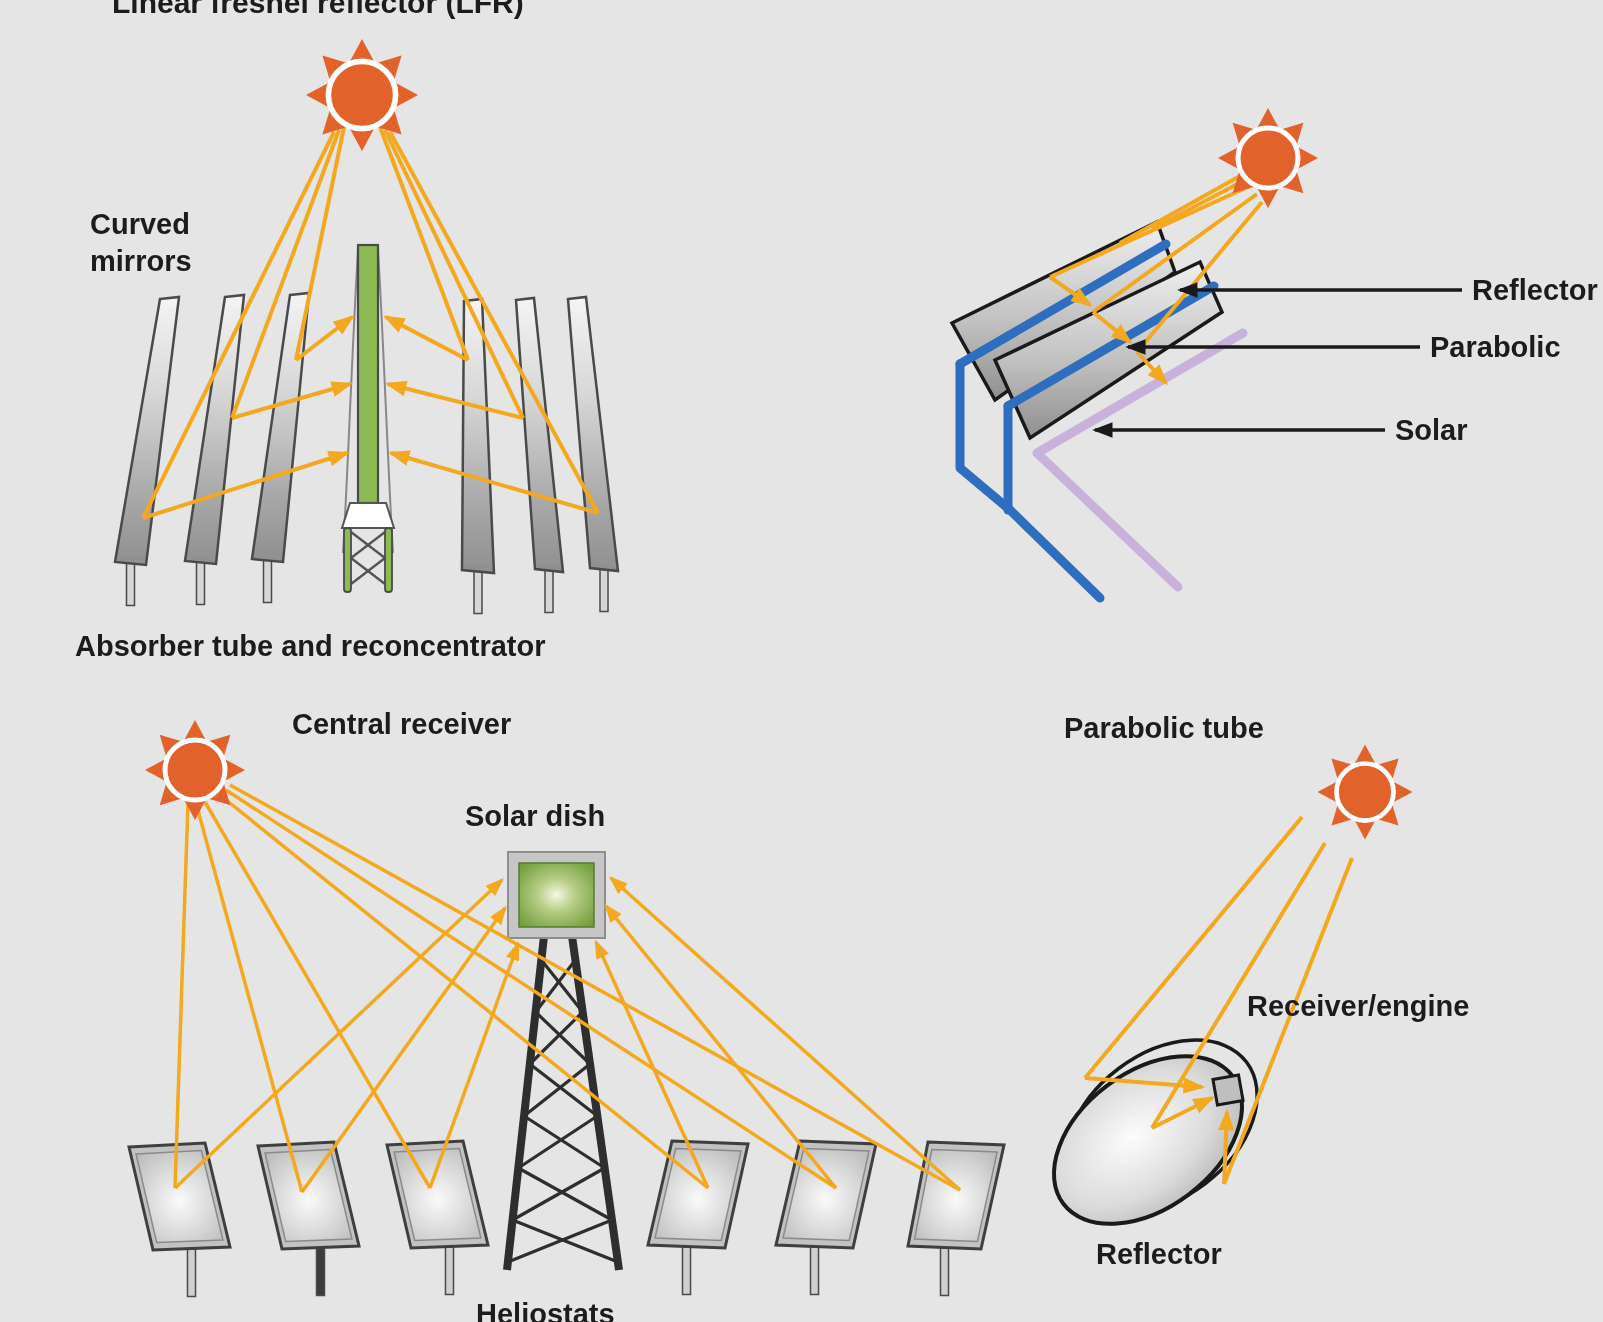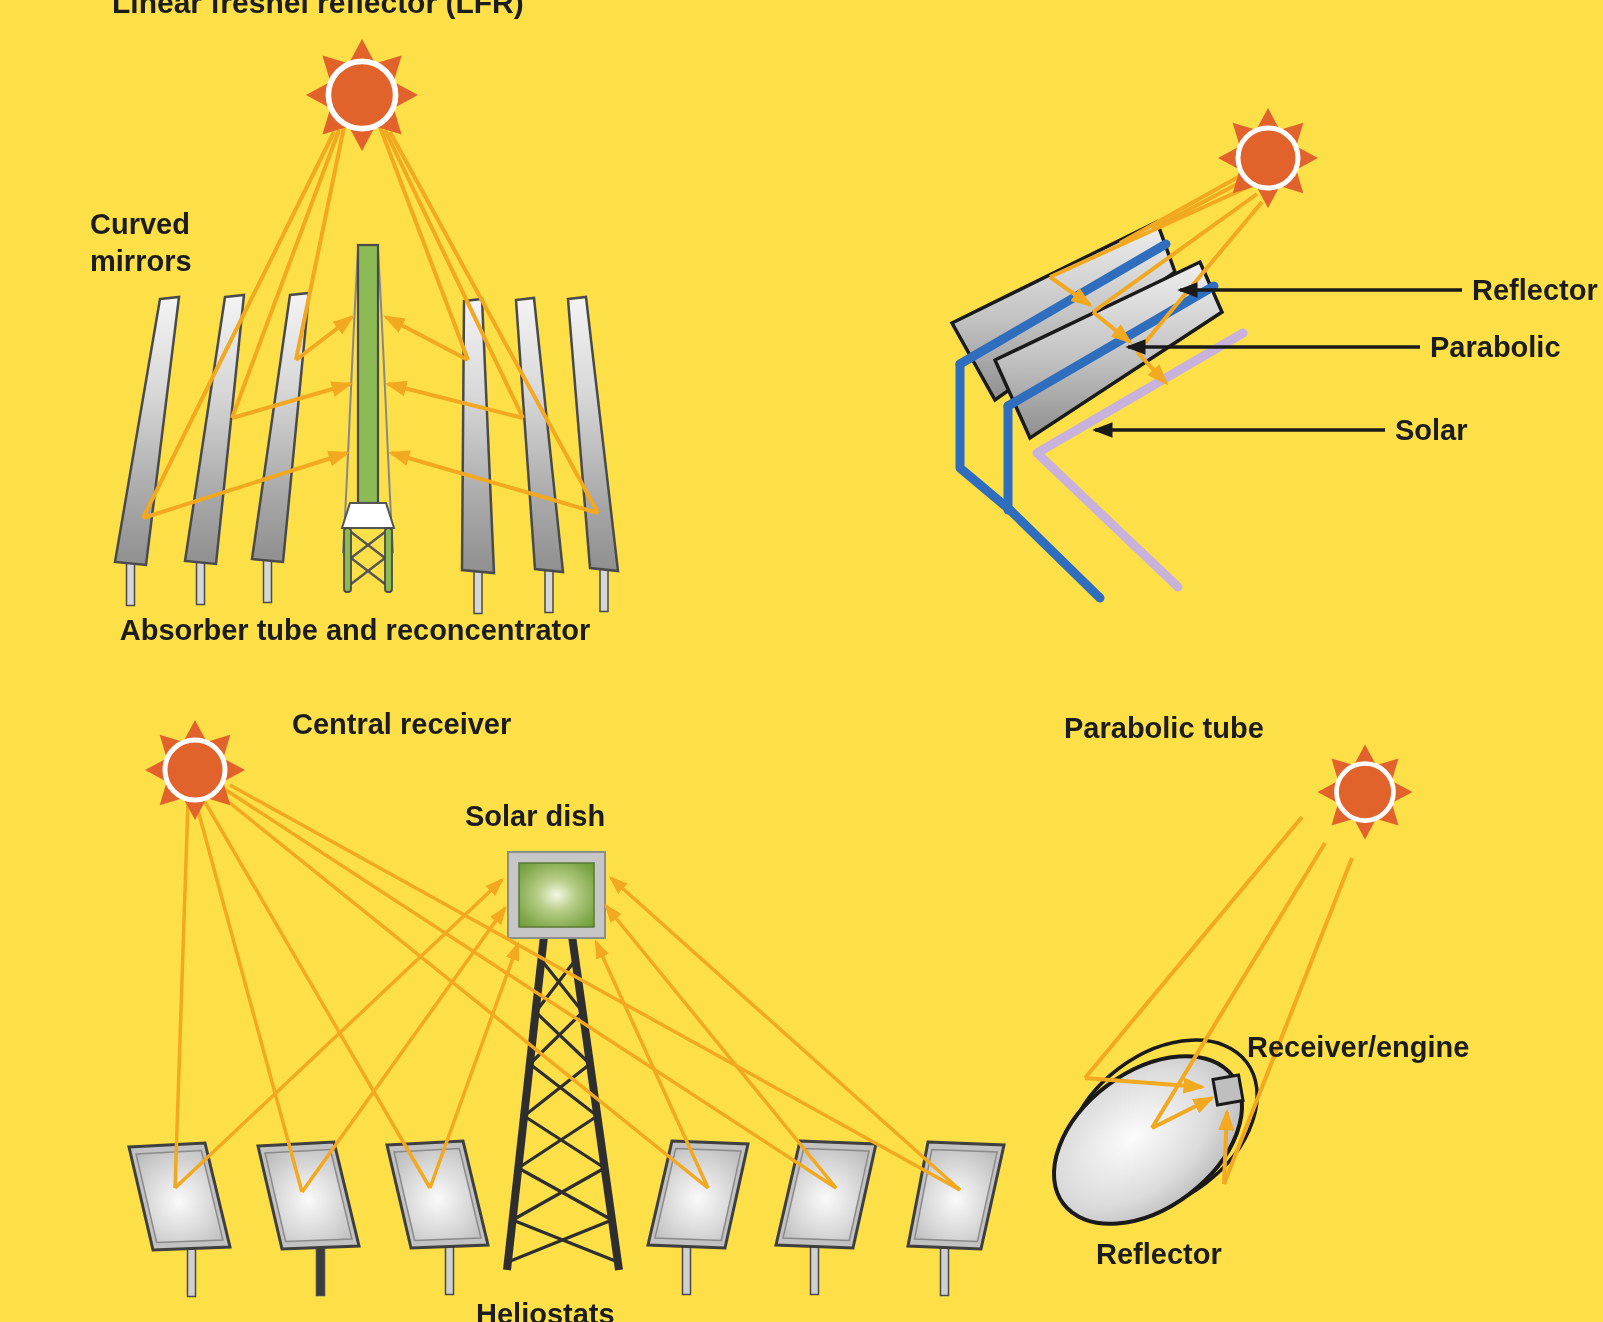--- a/index.html
+++ b/index.html
@@ -1,16 +1,16 @@
 <!DOCTYPE html>
 <html><head>
 <meta charset="utf-8">
 <style>
   html,body{margin:0;padding:0;background:#fff;}
-  #stage{position:relative;width:1603px;height:1322px;background:#fde047;overflow:hidden;
+  #stage{position:relative;width:1603px;height:1322px;background:#e5e5e5;overflow:hidden;
          font-family:"Liberation Sans", sans-serif;color:#1c1c1c;}
   #diagram{position:absolute;left:0;top:0;}
   .lbl{position:absolute;font-weight:bold;color:#1c1c1c;font-size:29px;line-height:37px;white-space:nowrap;}
   .wrap{white-space:normal;}
 </style>
 </head>
 <body>
 
 <div id="stage">
 
@@ -218,27 +218,27 @@
       <line x1="1152" y1="1128" x2="1212" y2="1098"></line>
       <line x1="1224" y1="1184" x2="1227" y2="1112"></line>
     </g>
     <rect x="-13" y="-13" width="26" height="26" transform="translate(1228,1090) rotate(-10)" fill="#bfbfbf" stroke="#1a1a1a" stroke-width="3"></rect>
     <use href="#sunShape" transform="translate(1365,792) scale(0.95)"></use>
   </g>
 </svg>
 
 <div class="lbl" style="left:112px;top:-16px;font-size:30px;">Linear fresnel reflector (LFR)</div>
 <div class="lbl wrap" style="left:90px;top:206px;width:160px;">Curved mirrors</div>
-<div class="lbl" style="left:75px;top:612px;width:560px;text-align:center;">Absorber tube and reconcentrator</div>
+<div class="lbl" style="left:75px;top:628px;width:560px;text-align:left;">Absorber tube and reconcentrator</div>
 
 <div class="lbl" style="left:1472px;top:272px;">Reflector</div>
 <div class="lbl" style="left:1430px;top:329px;">Parabolic</div>
 <div class="lbl" style="left:1395px;top:412px;">Solar</div>
 
 <div class="lbl" style="left:292px;top:706px;text-align:center;">Central receiver</div>
 <div class="lbl" style="left:465px;top:798px;">Solar dish</div>
 <div class="lbl" style="left:476px;top:1296px;">Heliostats</div>
 
 <div class="lbl" style="left:1064px;top:710px;">Parabolic tube</div>
-<div class="lbl" style="left:1247px;top:988px;margin-top:41px;">Receiver/engine</div>
+<div class="lbl" style="left:1247px;top:988px;">Receiver/engine</div>
 <div class="lbl" style="left:1096px;top:1236px;">Reflector</div>
 
 </div>
 
 </body></html>

